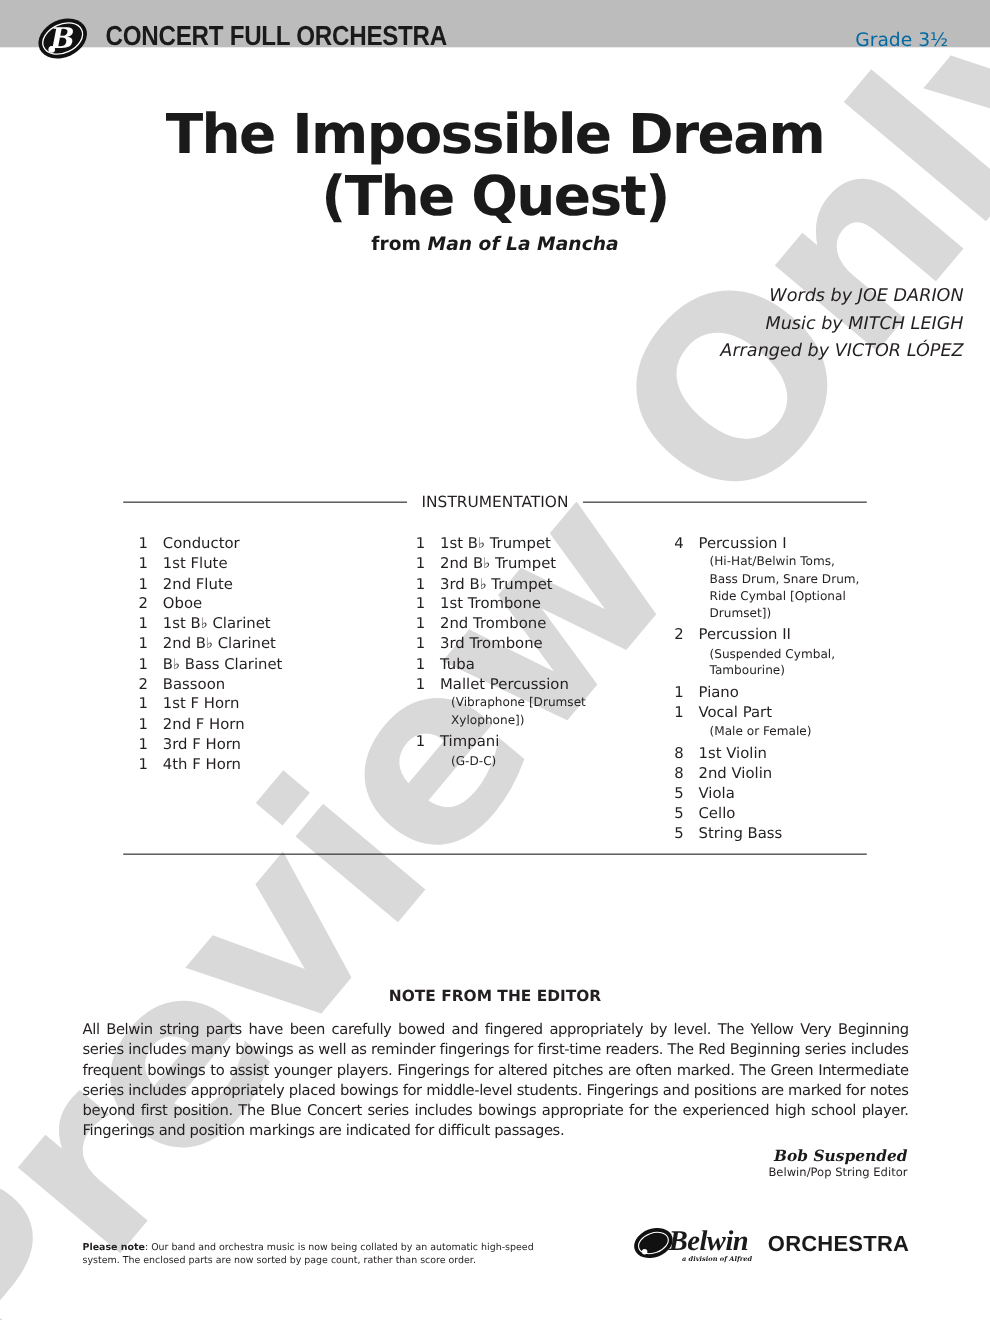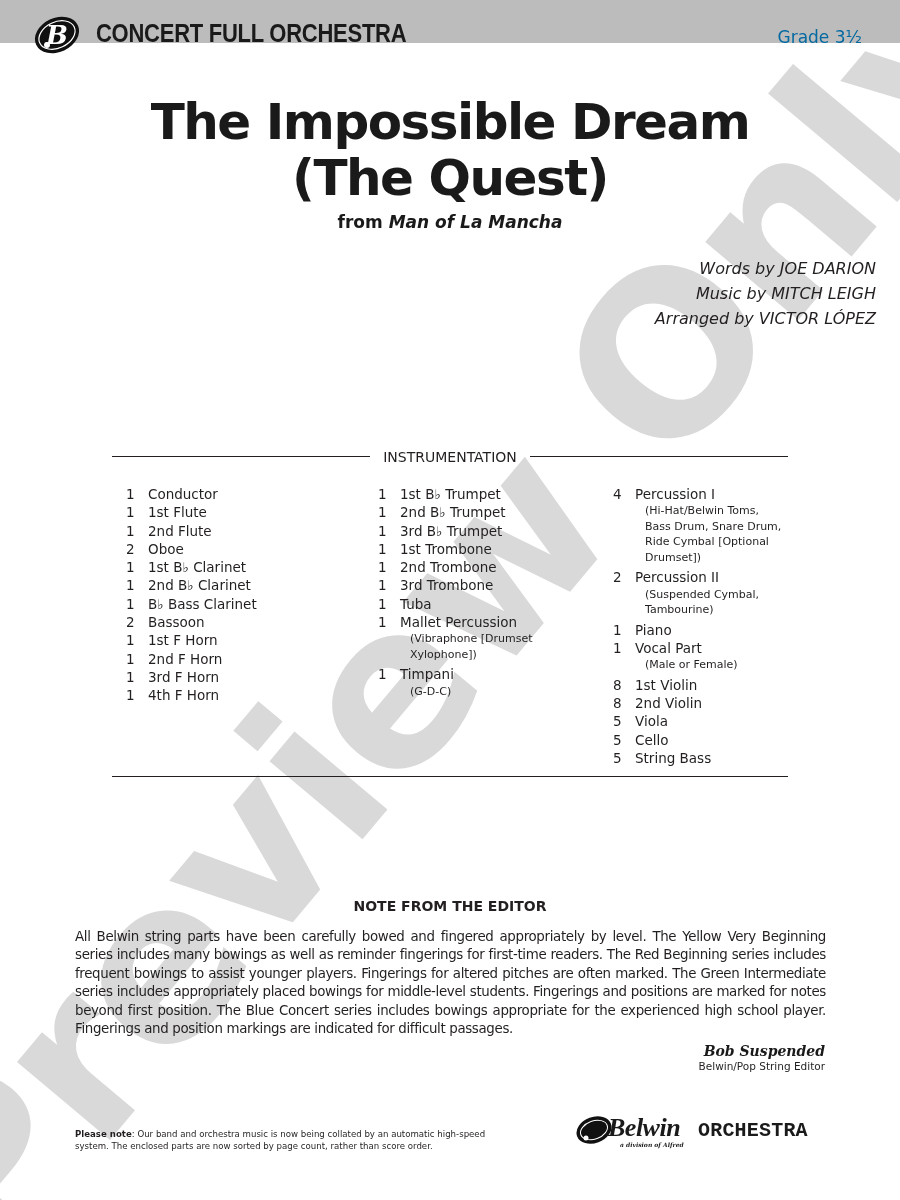--- a/index.html
+++ b/index.html
@@ -112,21 +112,21 @@
       position: absolute; left: 574px; top: 1111px; width: 252px; height: 40px; z-index: 1;
     }
     .belwin-mark { position: absolute; left: 0; top: 0; width: 40px; height: 38px; }
     .belwin-word {
       position: absolute; left: 34px; top: 2px;
       font-family: Liberation Serif, serif; font-style: italic; font-weight: bold;
       font-size: 26px; line-height: 30px; color: #1a1a1a; letter-spacing: -0.5px;
     }
     .belwin-orch {
       position: absolute; left: 124px; top: 9px;
-      font-family: Liberation Mono, monospace; font-weight: bold;
+      font-family: Liberation Sans, sans-serif; font-weight: bold;
       font-size: 20px; line-height: 22px; color: #1a1a1a; letter-spacing: 0.2px;
     }
     .belwin-division {
       position: absolute; left: 46px; top: 30px;
       font-family: "DejaVu Serif", serif; font-style: italic; font-weight: bold;
       font-size: 6px; line-height: 8px; color: #1a1a1a;
     }
   </style>
 </head>
 <body>

